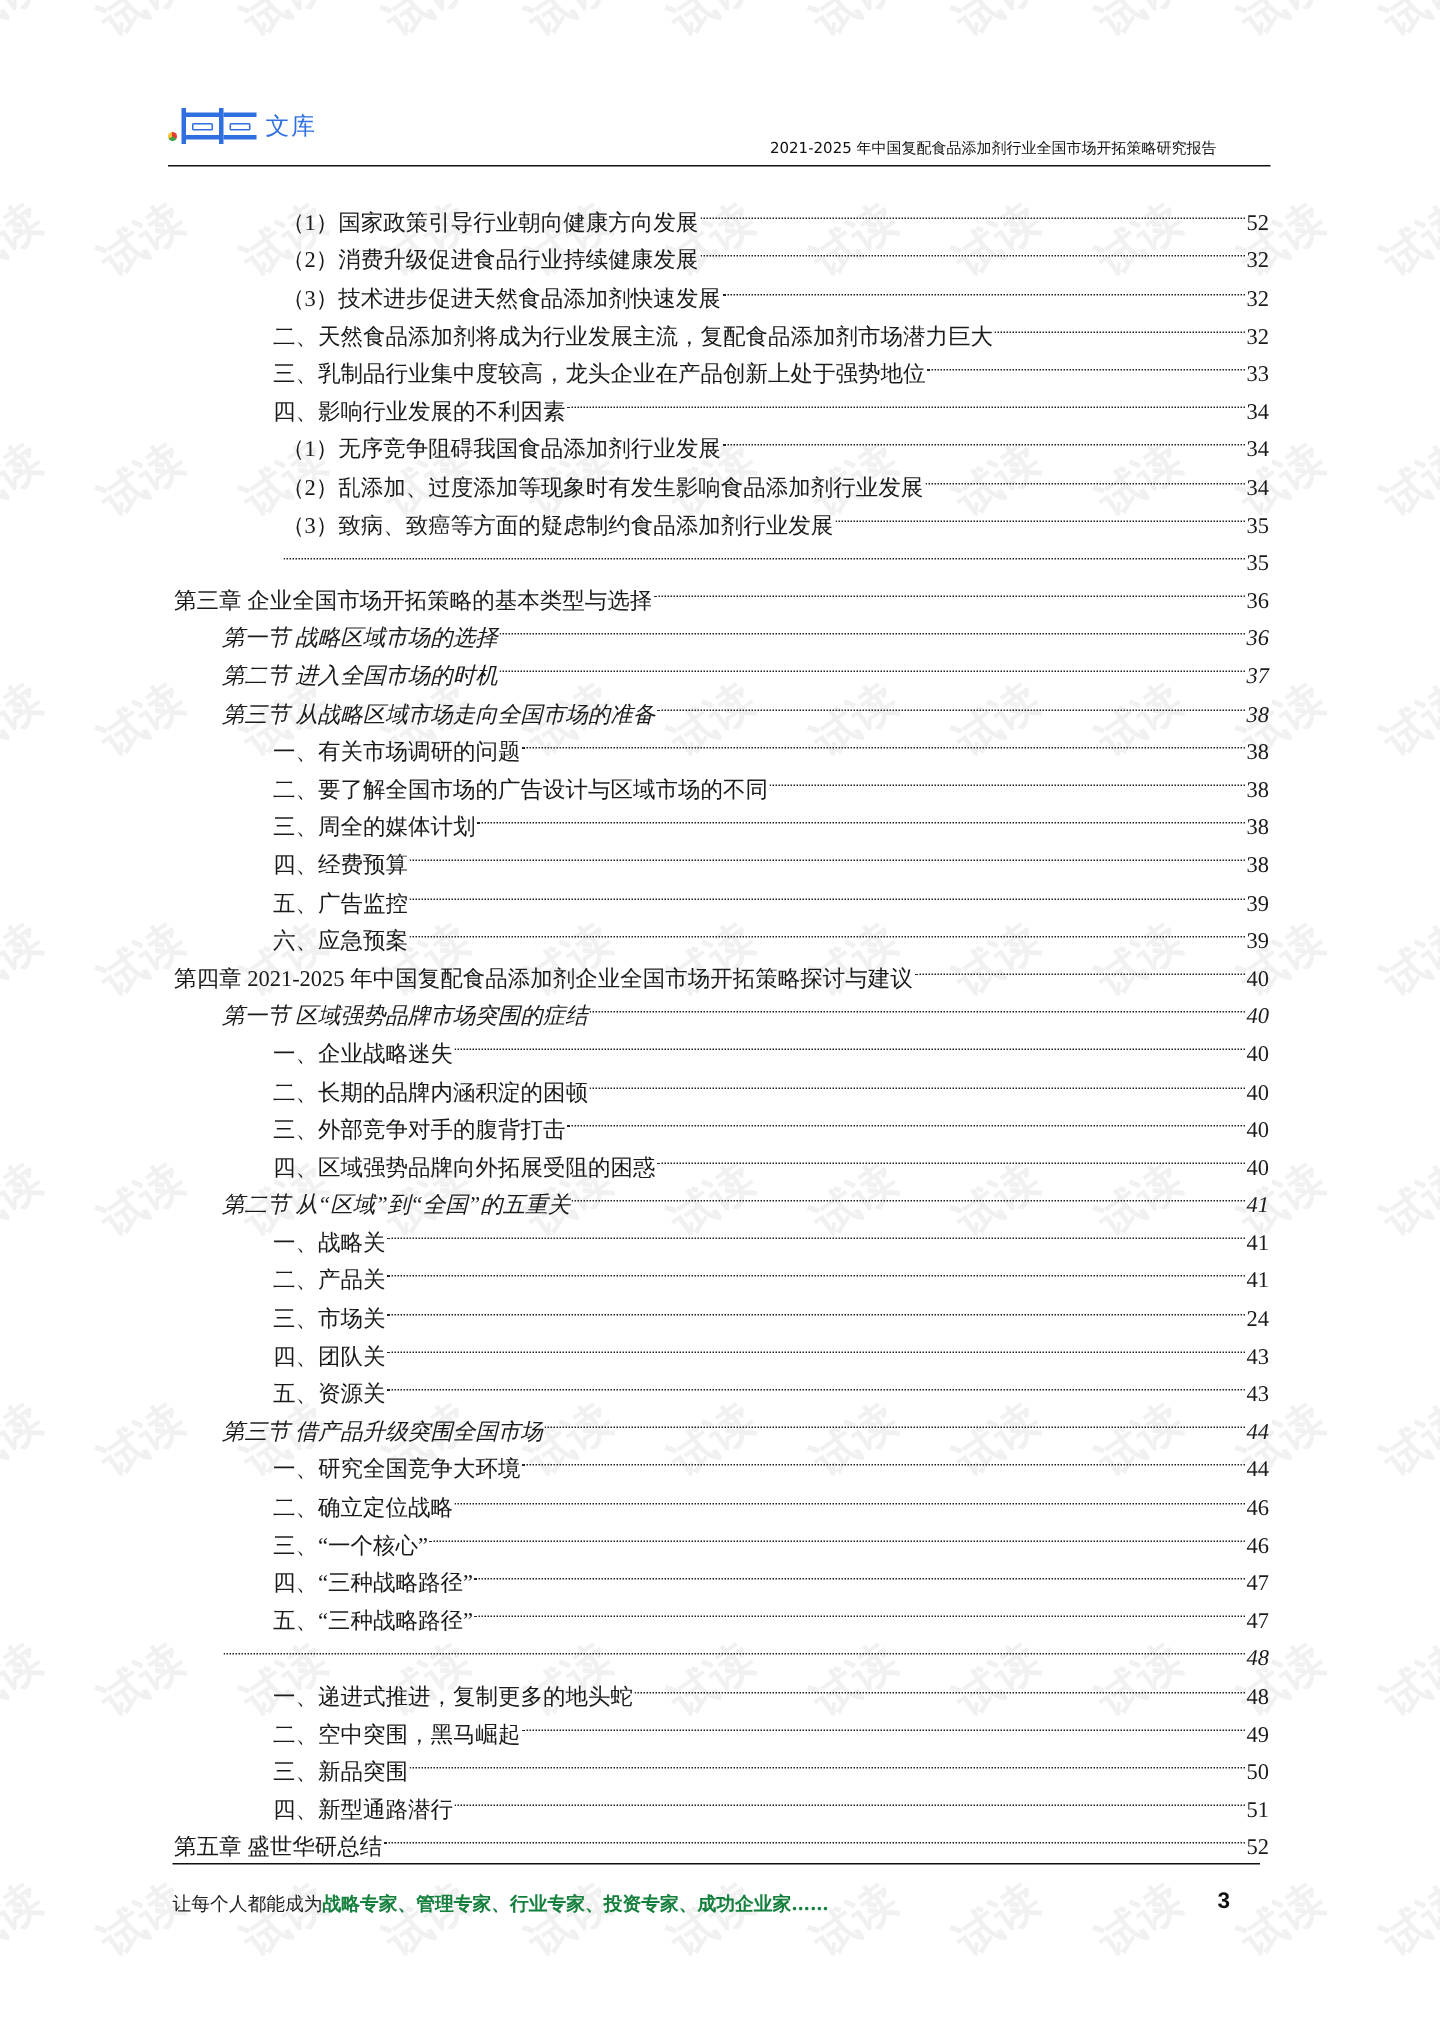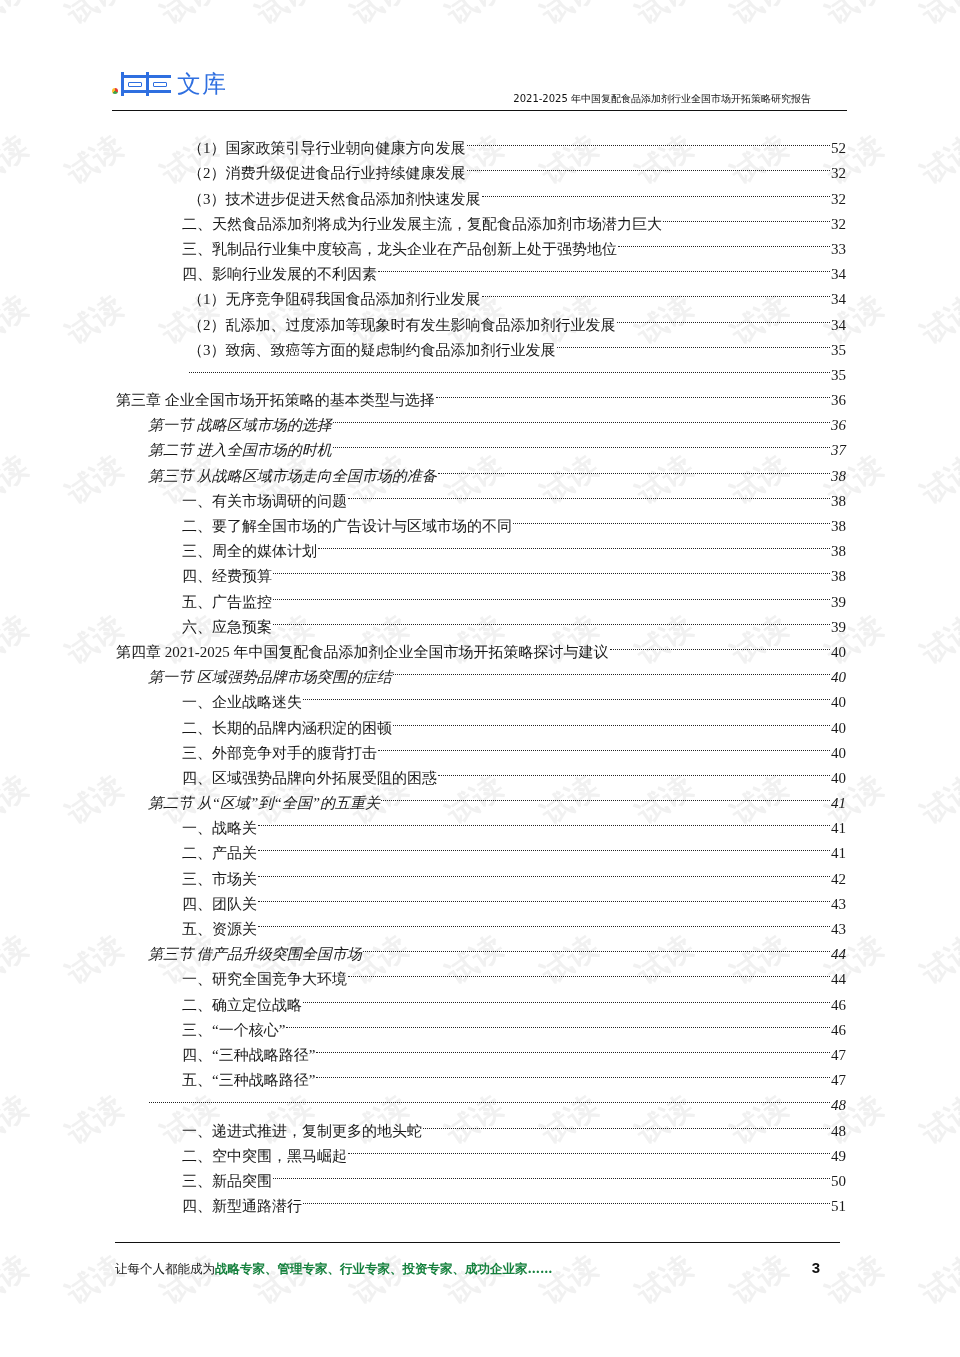--- a/index.html
+++ b/index.html
@@ -82,21 +82,21 @@
       left: 4px;
       right: 4px;
       top: 4px;
       height: 5px;
       border: 1.5px solid #2f6fe0;
       border-radius: 1px;
       box-sizing: border-box;
     }
     .logo-text {
       font-family: "DejaVu Sans", sans-serif;
-      font-size: 24px;
+      font-size: 16px;
       color: #2f6fe0;
       margin-left: 6px;
       letter-spacing: 1px;
     }
     .header-title {
       position: absolute;
       right: 36px;
       bottom: 4px;
       font-family: "DejaVu Sans", sans-serif;
       font-size: 10px;
@@ -435,21 +435,21 @@
       <span class="toc-page">41</span>
     </div>
     <div class="toc-row lv2">
       <span class="toc-text">二、产品关</span>
       <span class="toc-dots"></span>
       <span class="toc-page">41</span>
     </div>
     <div class="toc-row lv2">
       <span class="toc-text">三、市场关</span>
       <span class="toc-dots"></span>
-      <span class="toc-page">42</span>
+      <span class="toc-page">24</span>
     </div>
     <div class="toc-row lv2">
       <span class="toc-text">四、团队关</span>
       <span class="toc-dots"></span>
       <span class="toc-page">43</span>
     </div>
     <div class="toc-row lv2">
       <span class="toc-text">五、资源关</span>
       <span class="toc-dots"></span>
       <span class="toc-page">43</span>
@@ -500,20 +500,25 @@
     </div>
     <div class="toc-row lv2">
       <span class="toc-text">三、新品突围</span>
       <span class="toc-dots"></span>
       <span class="toc-page">50</span>
     </div>
     <div class="toc-row lv2">
       <span class="toc-text">四、新型通路潜行</span>
       <span class="toc-dots"></span>
       <span class="toc-page">51</span>
+    </div>
+    <div class="toc-row lv0">
+      <span class="toc-text">第五章  盛世华研总结</span>
+      <span class="toc-dots"></span>
+      <span class="toc-page">52</span>
     </div>
   </div>
 
 <div class="footer">
   <div class="footer-slogan">
     <span>让每个人都能成为</span><span class="blue">战略专家、管理专家、行业专家、投资专家、成功企业家……</span>
   </div>
   <div class="page-number">3</div>
 </div>
 

